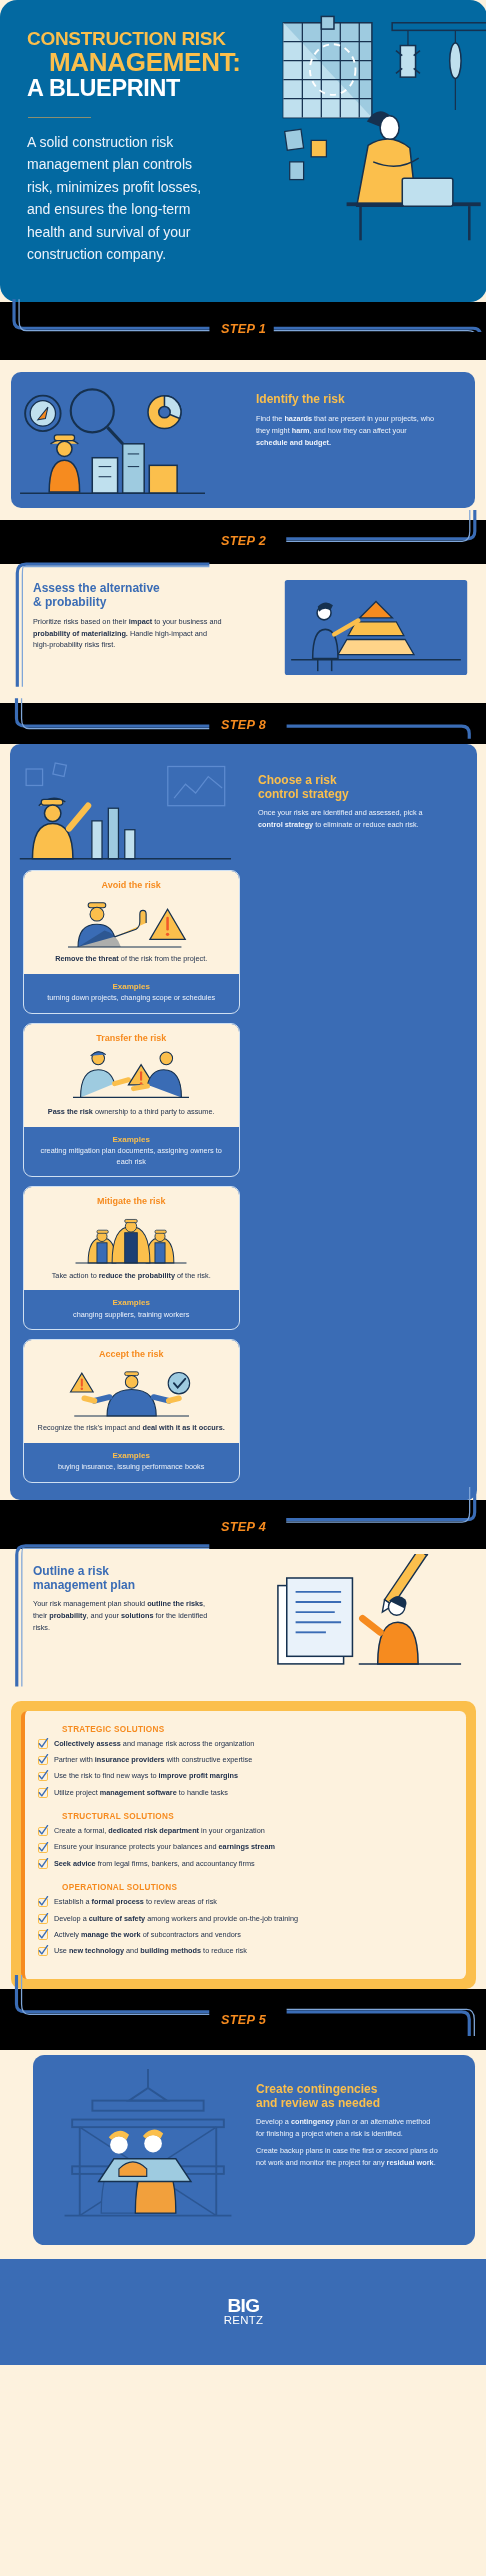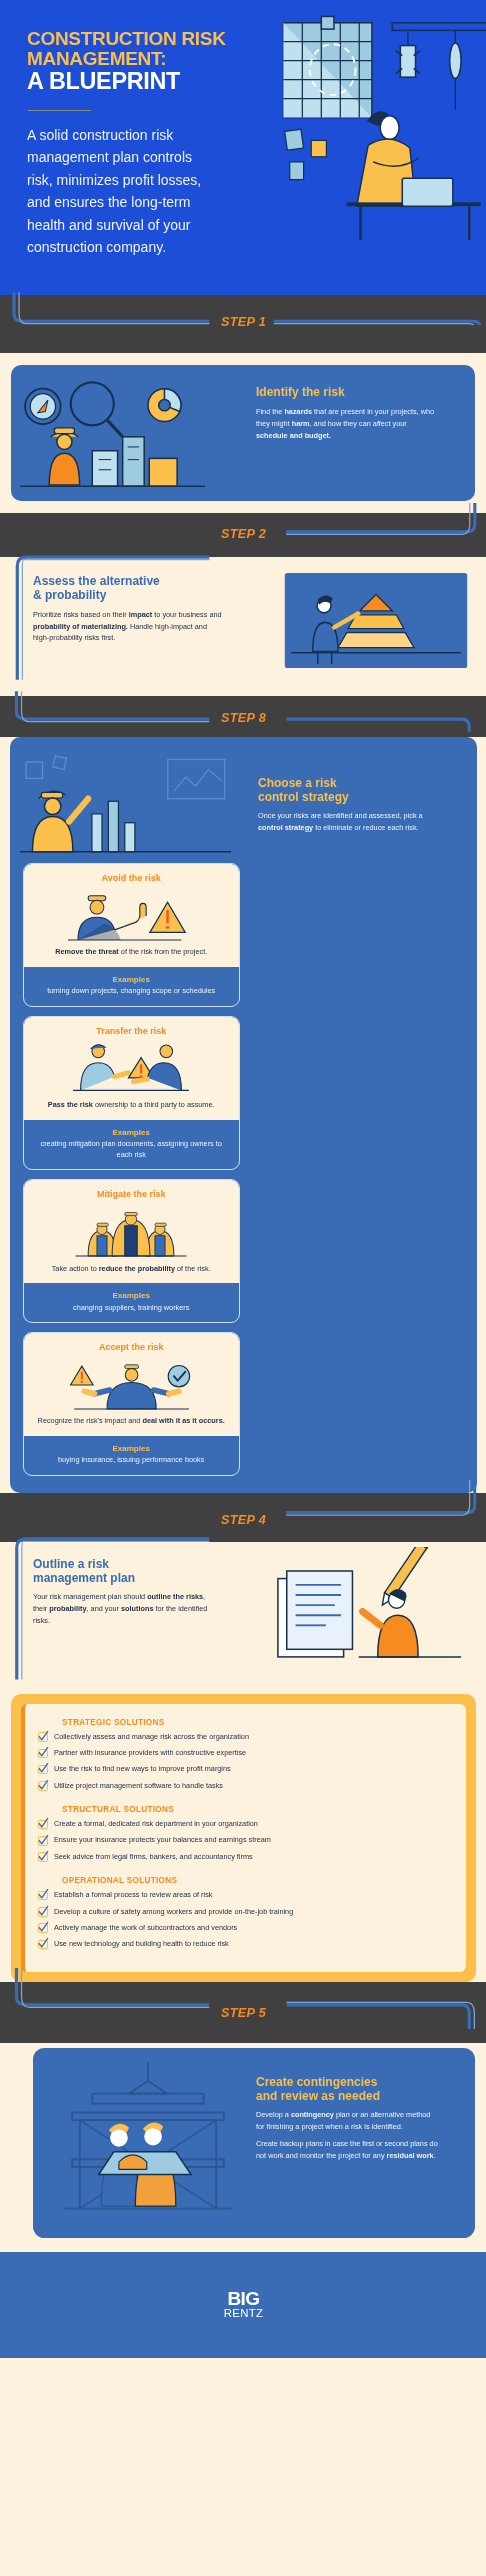--- a/index.html
+++ b/index.html
@@ -6,38 +6,38 @@
   html,body{background:#fdf2de;}
   body{
     width:487px;
     font-family:"Liberation Sans", sans-serif;
     color:#1d3557;
     -webkit-font-smoothing:antialiased;
   }
   .page{position:relative;width:487px;overflow:hidden;background:#fdf2de;}
 
   
-  .hero{position:relative;background:#1d4ed8;padding:29px 0 37px 0;min-height:248px;}
+  .hero{position:relative;background:#0369a1;padding:29px 0 37px 0;min-height:248px;border-radius:17px;}
   .hero-inner{position:relative;z-index:3;padding-left:27px;width:272px;}
   .hero-title{font-weight:bold;line-height:1.0;letter-spacing:-0.3px;}
   .hero-title .l1{display:block;font-size:19px;color:#fbbf4c;}
-  .hero-title .l2{display:block;font-size:19px;color:#fbbf4c;margin-top:1.3px;}
+  .hero-title .l2{display:block;font-size:26px;color:#fbbf4c;margin-top:1.3px;margin-left:22px;}
   .hero-title .l3{display:block;font-size:23.4px;color:#ffffff;margin-top:1.3px;}
   .hero-rule{width:63px;height:1.9px;background:#8c8f6f;margin:16.5px 0 12.7px 1.3px;}
   .hero-sub{font-size:14px;line-height:1.6;color:#eef3fb;width:190px;font-weight:normal;}
 
   
   .hero-art{position:absolute;right:0;top:15px;width:215px;height:228px;z-index:2;}
 
   
   .step-label{
     font-size:12.7px;font-weight:bold;font-style:italic;color:#f68b1f;letter-spacing:0.3px;
     text-align:center;
   }
-  .strip{position:relative;width:487px;background:#404040;}
+  .strip{position:relative;width:487px;background:#000000;}
   .step-tag{position:absolute;top:15px;left:0;width:487px;text-align:center;}
   .panel-h-yellow{font-size:12px;font-weight:bold;color:#fbbf4c;line-height:1.15;}
   .panel-h-blue{font-size:12px;font-weight:bold;color:#3a6cb5;line-height:1.15;}
   .panel-p-white{font-size:7.3px;line-height:1.62;color:#eef3fb;margin-top:5.7px;}
   .panel-p-dark{font-size:7.3px;line-height:1.62;color:#22324d;margin-top:5.7px;}
   .panel-p-white b,.panel-p-dark b{font-weight:bold;}
 
   
   .s1{position:relative;height:160px;}
   .s1-panel{position:absolute;left:11.4px;top:11.4px;width:464px;height:136px;background:#3a6cb5;border-radius:10px;}
@@ -45,21 +45,21 @@
   .s1-art{position:absolute;left:15px;top:23px;width:228px;height:114px;z-index:4;}
 
   
   .s2{position:relative;height:139px;}
   .s2-text{position:absolute;left:33px;top:18px;width:190px;}
   .s2-art{position:absolute;right:16.5px;top:11.4px;width:190px;height:101px;}
 
   
   .s3{position:relative;background:#3a6cb5;border-radius:10px;margin:0 10px;padding:11.4px 0 16.5px 0;}
   .s3-head{position:relative;height:114px;}
-  .s3-text{position:absolute;left:248px;top:28px;width:190px;}
+  .s3-text{position:absolute;left:248px;top:18px;width:190px;}
   .s3-art{position:absolute;left:6.3px;top:3.8px;width:234px;height:111px;}
 
   .cards{display:flex;flex-wrap:wrap;gap:9px;padding:0 12.7px;flex-direction:column;}
   .card{width:217px;border:1.3px solid #cfe0f2;border-radius:9px;overflow:hidden;background:#3a6cb5;}
   .card-top{background:#fdf2de;border-radius:7.6px 7.6px 0 0;padding:9px 9px 9px;text-align:center;}
   .card-title{font-size:9px;font-weight:bold;color:#f68b1f;}
   .card-art{height:58px;margin:3.8px 0 2.5px;position:relative;}
   .card-desc{font-size:7.3px;line-height:1.5;color:#22324d;}
   .card-desc b{font-weight:bold;}
   .card-bot{padding:7.6px 9px 9px;text-align:center;}
@@ -73,21 +73,21 @@
 
   .sol-wrap{position:relative;margin:6.3px 11.4px 0;}
   .sol-outer{background:#fbbf4c;border-radius:10px;padding:10px;}
   .sol-inner{background:#fdf2de;border-left:4.4px solid #f68b1f;border-radius:6.3px;padding:14px 16.5px 16.5px 12.7px;}
   .sol-h{font-size:8.2px;font-weight:bold;color:#f68b1f;letter-spacing:0.3px;margin:0 0 5px 24px;}
   .sol-h.gap{margin-top:14px;}
   .sol-li{display:flex;gap:6.3px;margin-bottom:5.7px;align-items:flex-start;}
   .chk{flex:0 0 auto;width:9.5px;height:9.5px;border:1px solid #fbbf4c;border-radius:1.9px;position:relative;margin-top:0.6px;}
   .chk svg{position:absolute;left:-0.6px;top:-2.5px;}
   .sol-txt{font-size:7.3px;line-height:1.45;color:#22324d;}
-  .sol-txt b{font-weight:normal;}
+  .sol-txt b{font-weight:bold;}
 
   
   .s5{position:relative;height:209px;margin:0 0 0 0;}
   .s5-panel{position:absolute;left:33px;top:5px;width:442px;height:190px;background:#3a6cb5;border-radius:11.4px;}
   .s5-text{position:absolute;left:256px;top:33px;width:184px;z-index:4;}
   .s5-art{position:absolute;left:53px;top:19px;width:190px;height:158px;z-index:4;}
 
   
   .footer{background:#3a6cb5;height:106px;display:flex;align-items:center;justify-content:center;}
   .logo{text-align:center;}
@@ -534,21 +534,21 @@
                 </svg>
               </span>
               <span class="sol-txt">Actively <b>manage the work</b> of subcontractors and vendors</span>
             </div>
             <div class="sol-li">
               <span class="chk">
                 <svg width="10.8" height="12.7" viewBox="0 0 17 20">
                   <path d="M2 9 l4 5 L15 1" fill="none" stroke="#3a6cb5" stroke-width="2.2" stroke-linecap="round" stroke-linejoin="round"></path>
                 </svg>
               </span>
-              <span class="sol-txt">Use <b>new technology</b> and <b>building health</b> to reduce risk</span>
+              <span class="sol-txt">Use <b>new technology</b> and <b>building methods</b> to reduce risk</span>
             </div>
           </div>
       </div>
     </div>
   </div>
 
   <div class="strip" style="height:61px;">
     <svg width="487" height="61" viewBox="0 0 768 96" style="position:absolute;left:0;top:-14px;">
       <path d="M26 0 L26 46 Q26 58 40 58 L330 58" fill="none" stroke="#3a6cb5" stroke-width="5"></path>
       <path d="M34 0 L34 46 Q34 62 46 62 L330 62" fill="none" stroke="#7fa6d8" stroke-width="2"></path>

